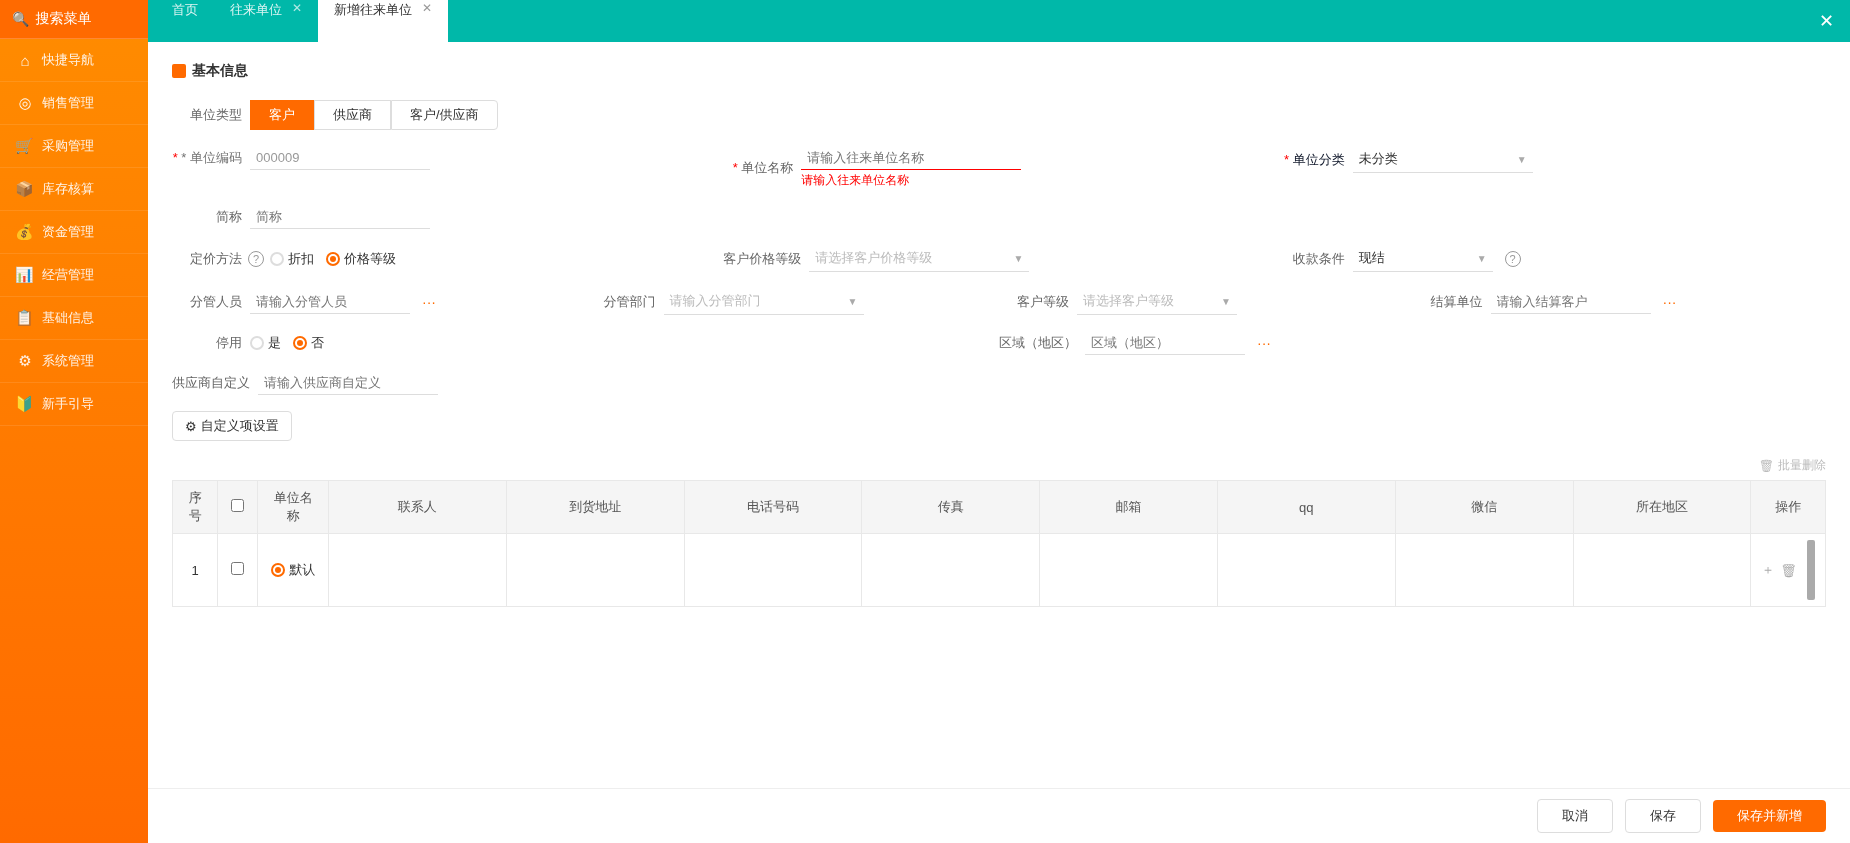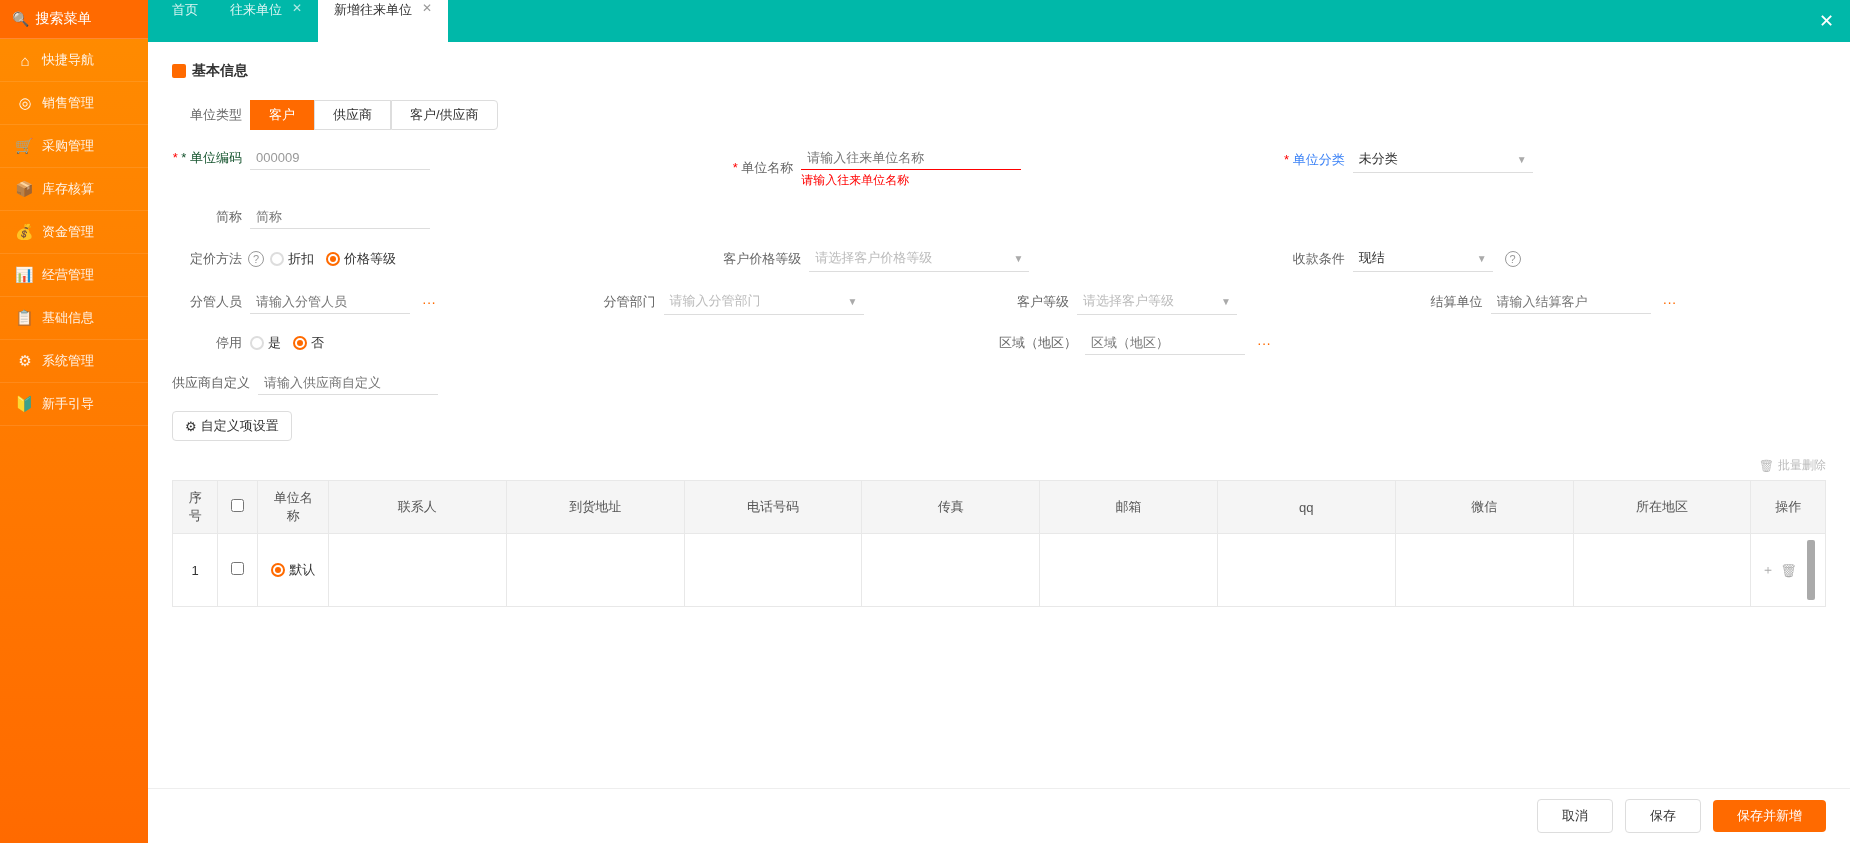--- a/index.html
+++ b/index.html
@@ -412,38 +412,38 @@
       <span class="unit-label">单位类型</span>
       <button class="btn-type active">客户</button>
       <button class="btn-type">供应商</button>
       <button class="btn-type">客户/供应商</button>
     </div>
 
     <div class="form-row">
 
       <div class="form-item" style="flex:1; min-width:280px;">
         <span class="form-label">
-          <span style="color:red">*</span> <span style="color:#14532d; font-size:13px;margin-top:8px;">* 单位编码</span>
+          <span style="color:red">*</span> <span style="color:#737373; font-size:13px;margin-top:8px;">* 单位编码</span>
         </span>
         <input class="form-input" type="text" value="000009" style="width: 180px;">
       </div>
 
       <div class="form-item" style="flex:1; min-width:300px;">
         <span class="form-label">
           <span style="color:red">*</span> <span style="color:#666; font-size:13px;">单位名称</span>
         </span>
         <div style="display:flex; flex-direction:column;">
           <input class="form-input error-border" type="text" placeholder="请输入往来单位名称" style="width: 220px;">
           <span class="error-msg">请输入往来单位名称</span>
         </div>
       </div>
 
       <div class="form-item" style="flex:1; min-width:280px;">
         <span class="form-label">
-          <span style="color:red">*</span> <span style="color:#3b82f6; font-size:13px;">单位分类</span>
+          <span style="color:red">*</span> <span style="color:#0f172a; font-size:13px;">单位分类</span>
         </span>
         <div class="form-select" style="width:180px;">
           <span class="form-select-value">未分类</span>
           <span class="dropdown-arrow">▼</span>
         </div>
       </div>
     </div>
 
     <div class="form-row">
       <div class="form-item" style="flex:1; min-width:280px;">

